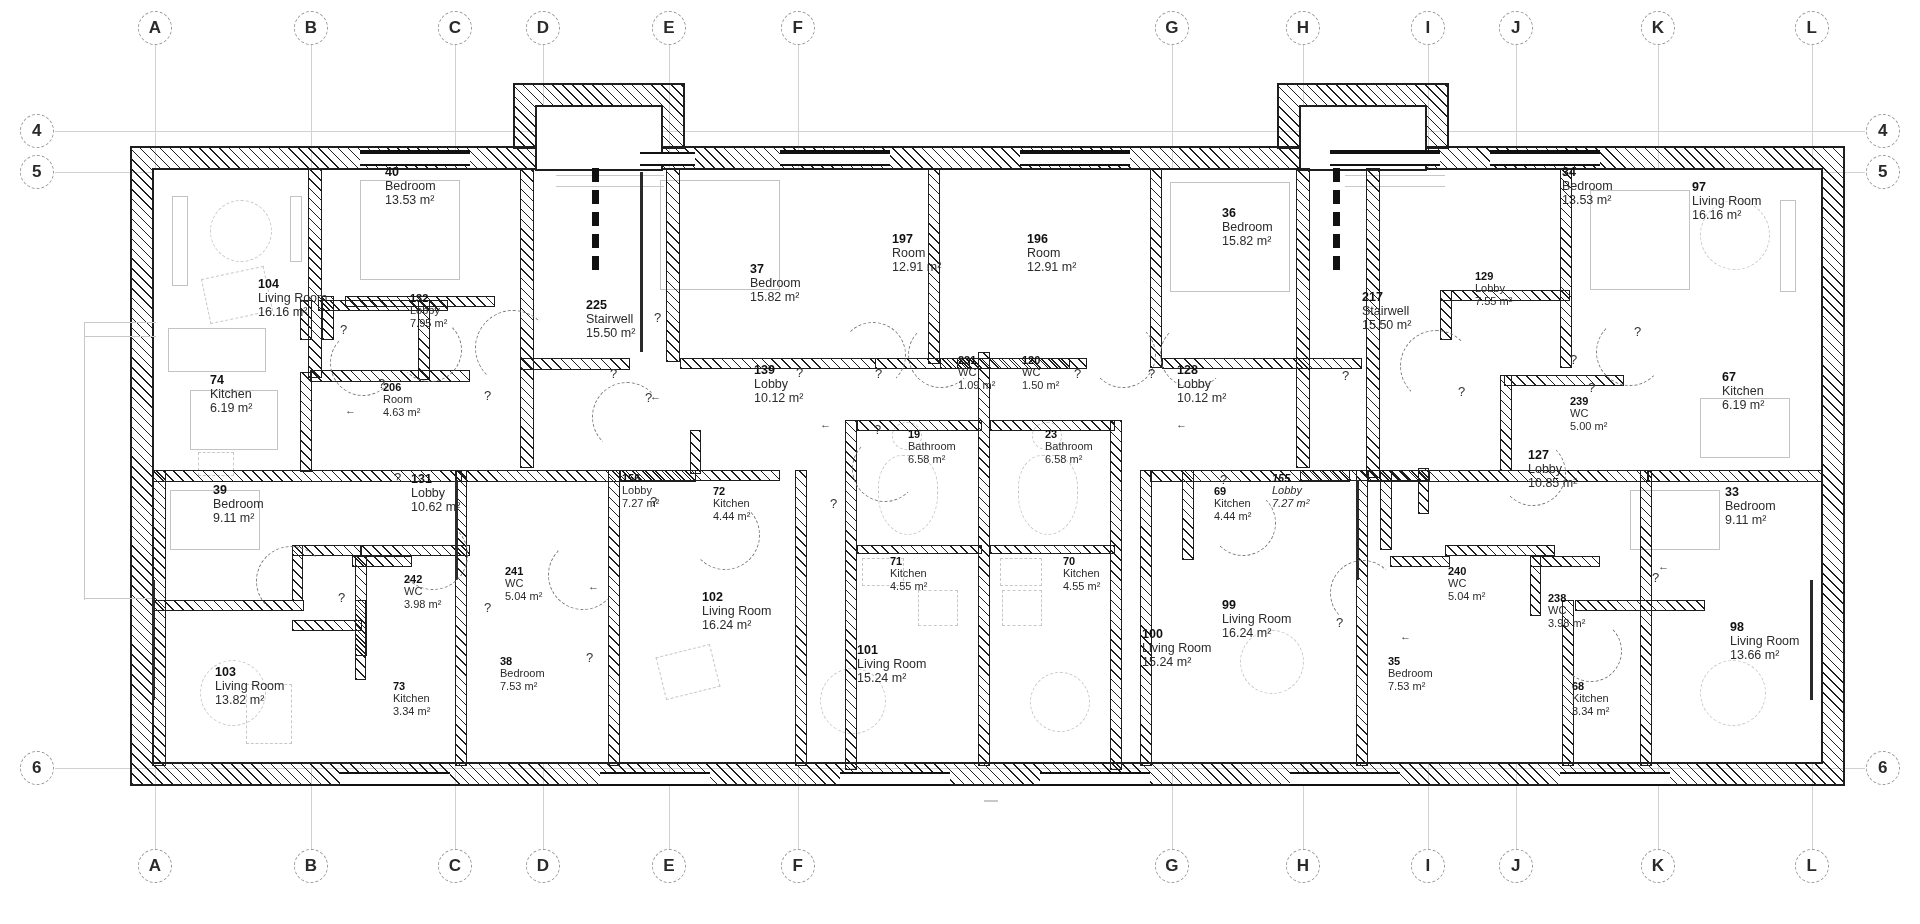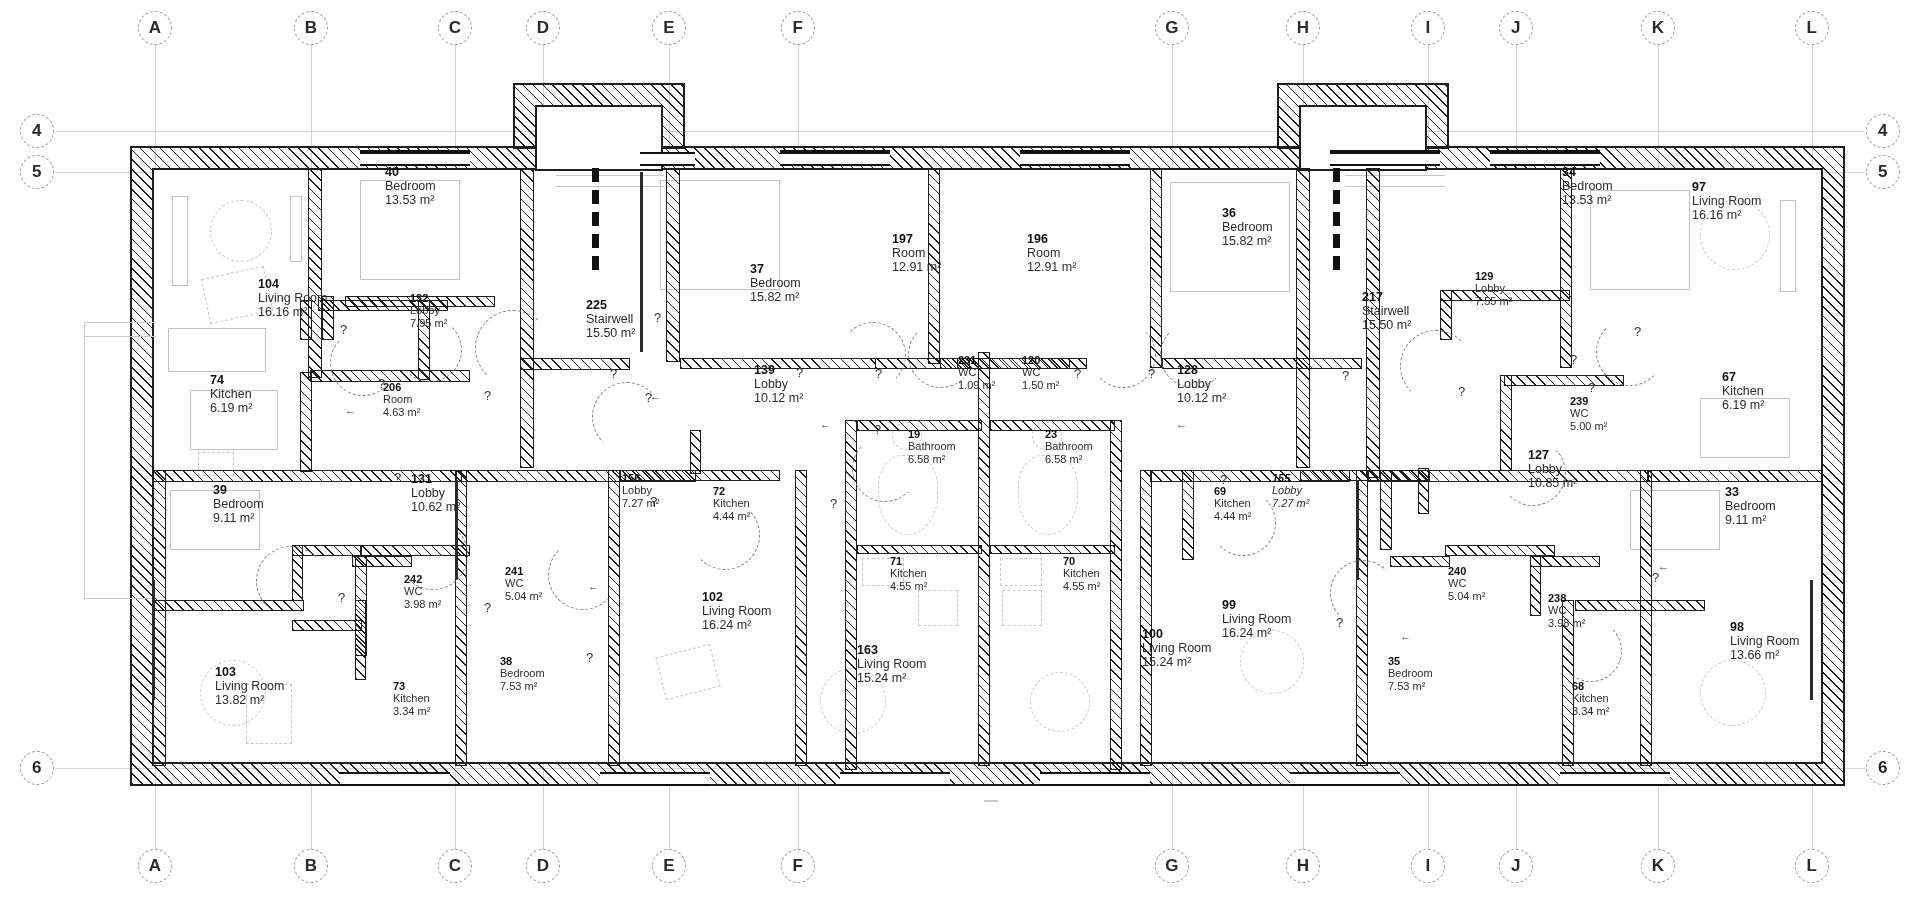--- a/index.html
+++ b/index.html
@@ -451,21 +451,21 @@
     <span class="num">231</span>
     <span class="nm">WC</span>
     <span class="ar">1.09 m²</span>
   </div>
   <div class="room sm" style="left:890px;top:555px;">
     <span class="num">71</span>
     <span class="nm">Kitchen</span>
     <span class="ar">4.55 m²</span>
   </div>
   <div class="room" style="left:857px;top:643px;">
-    <span class="num">163</span>
+    <span class="num">101</span>
     <span class="nm">Living Room</span>
     <span class="ar">15.24 m²</span>
   </div>
   <div class="room sm" style="left:1022px;top:354px;">
     <span class="num">120</span>
     <span class="nm">WC</span>
     <span class="ar">1.50 m²</span>
   </div>
   <div class="room sm" style="left:1045px;top:428px;">
     <span class="num">23</span>

